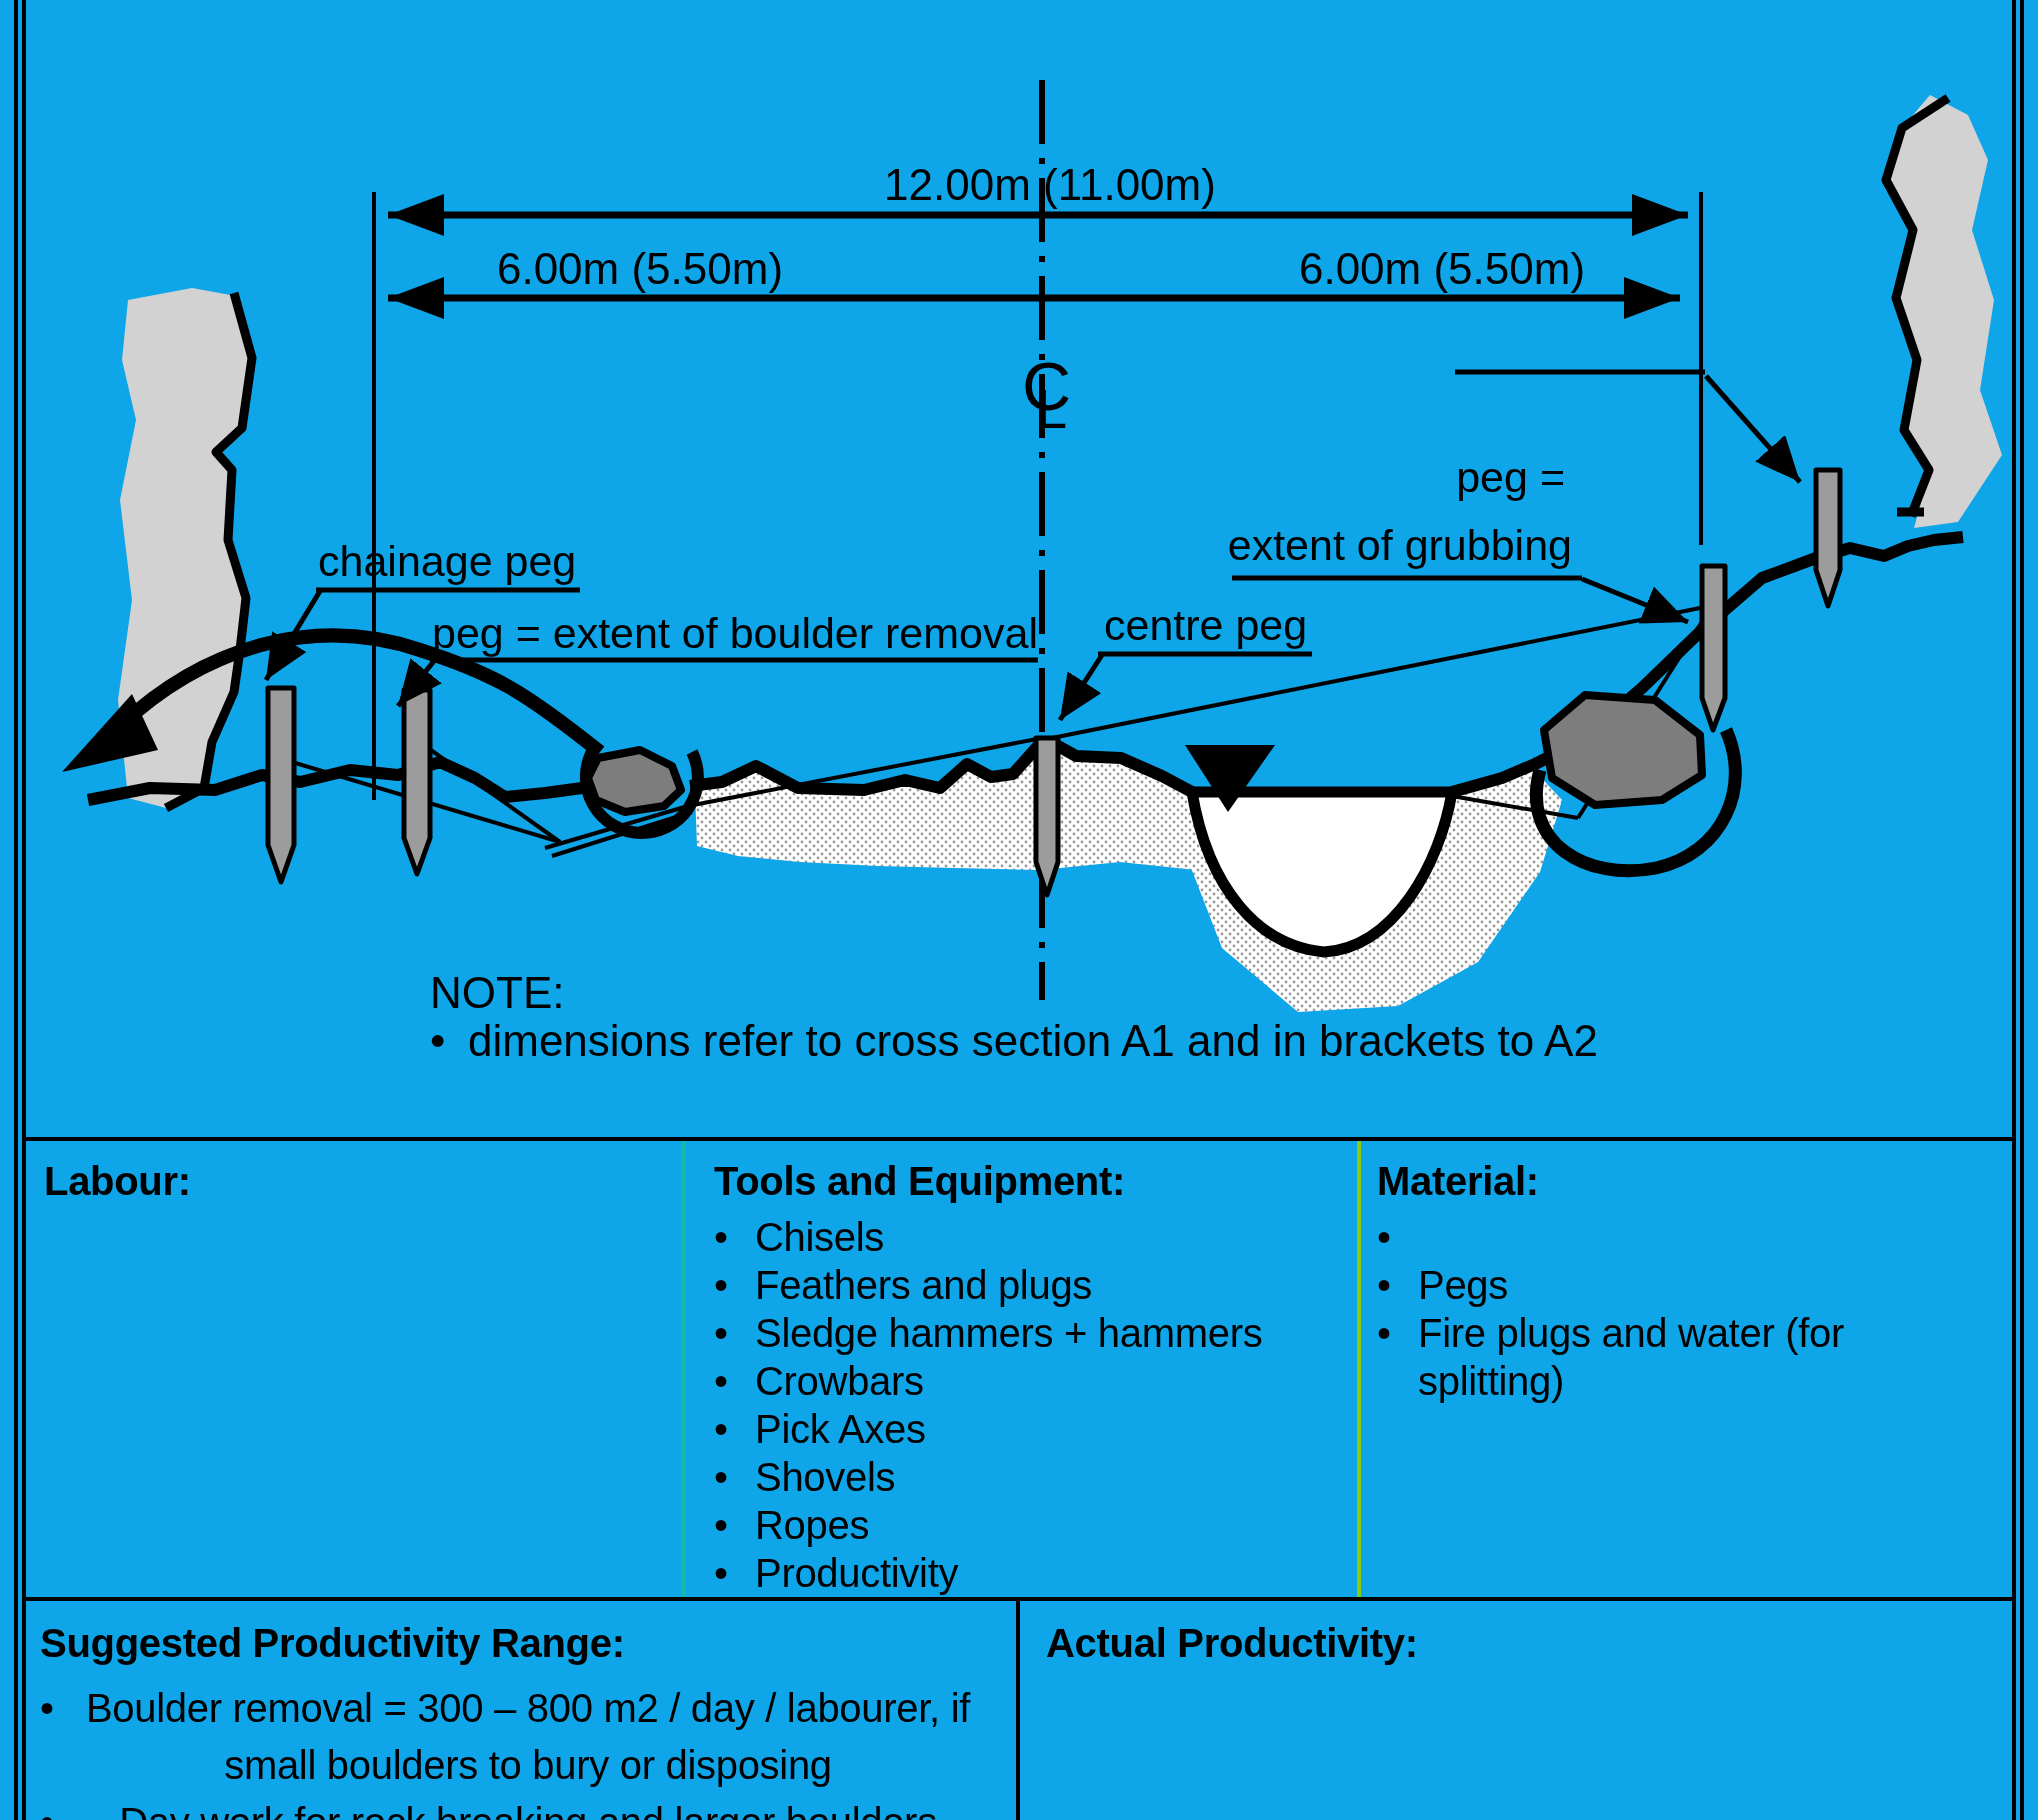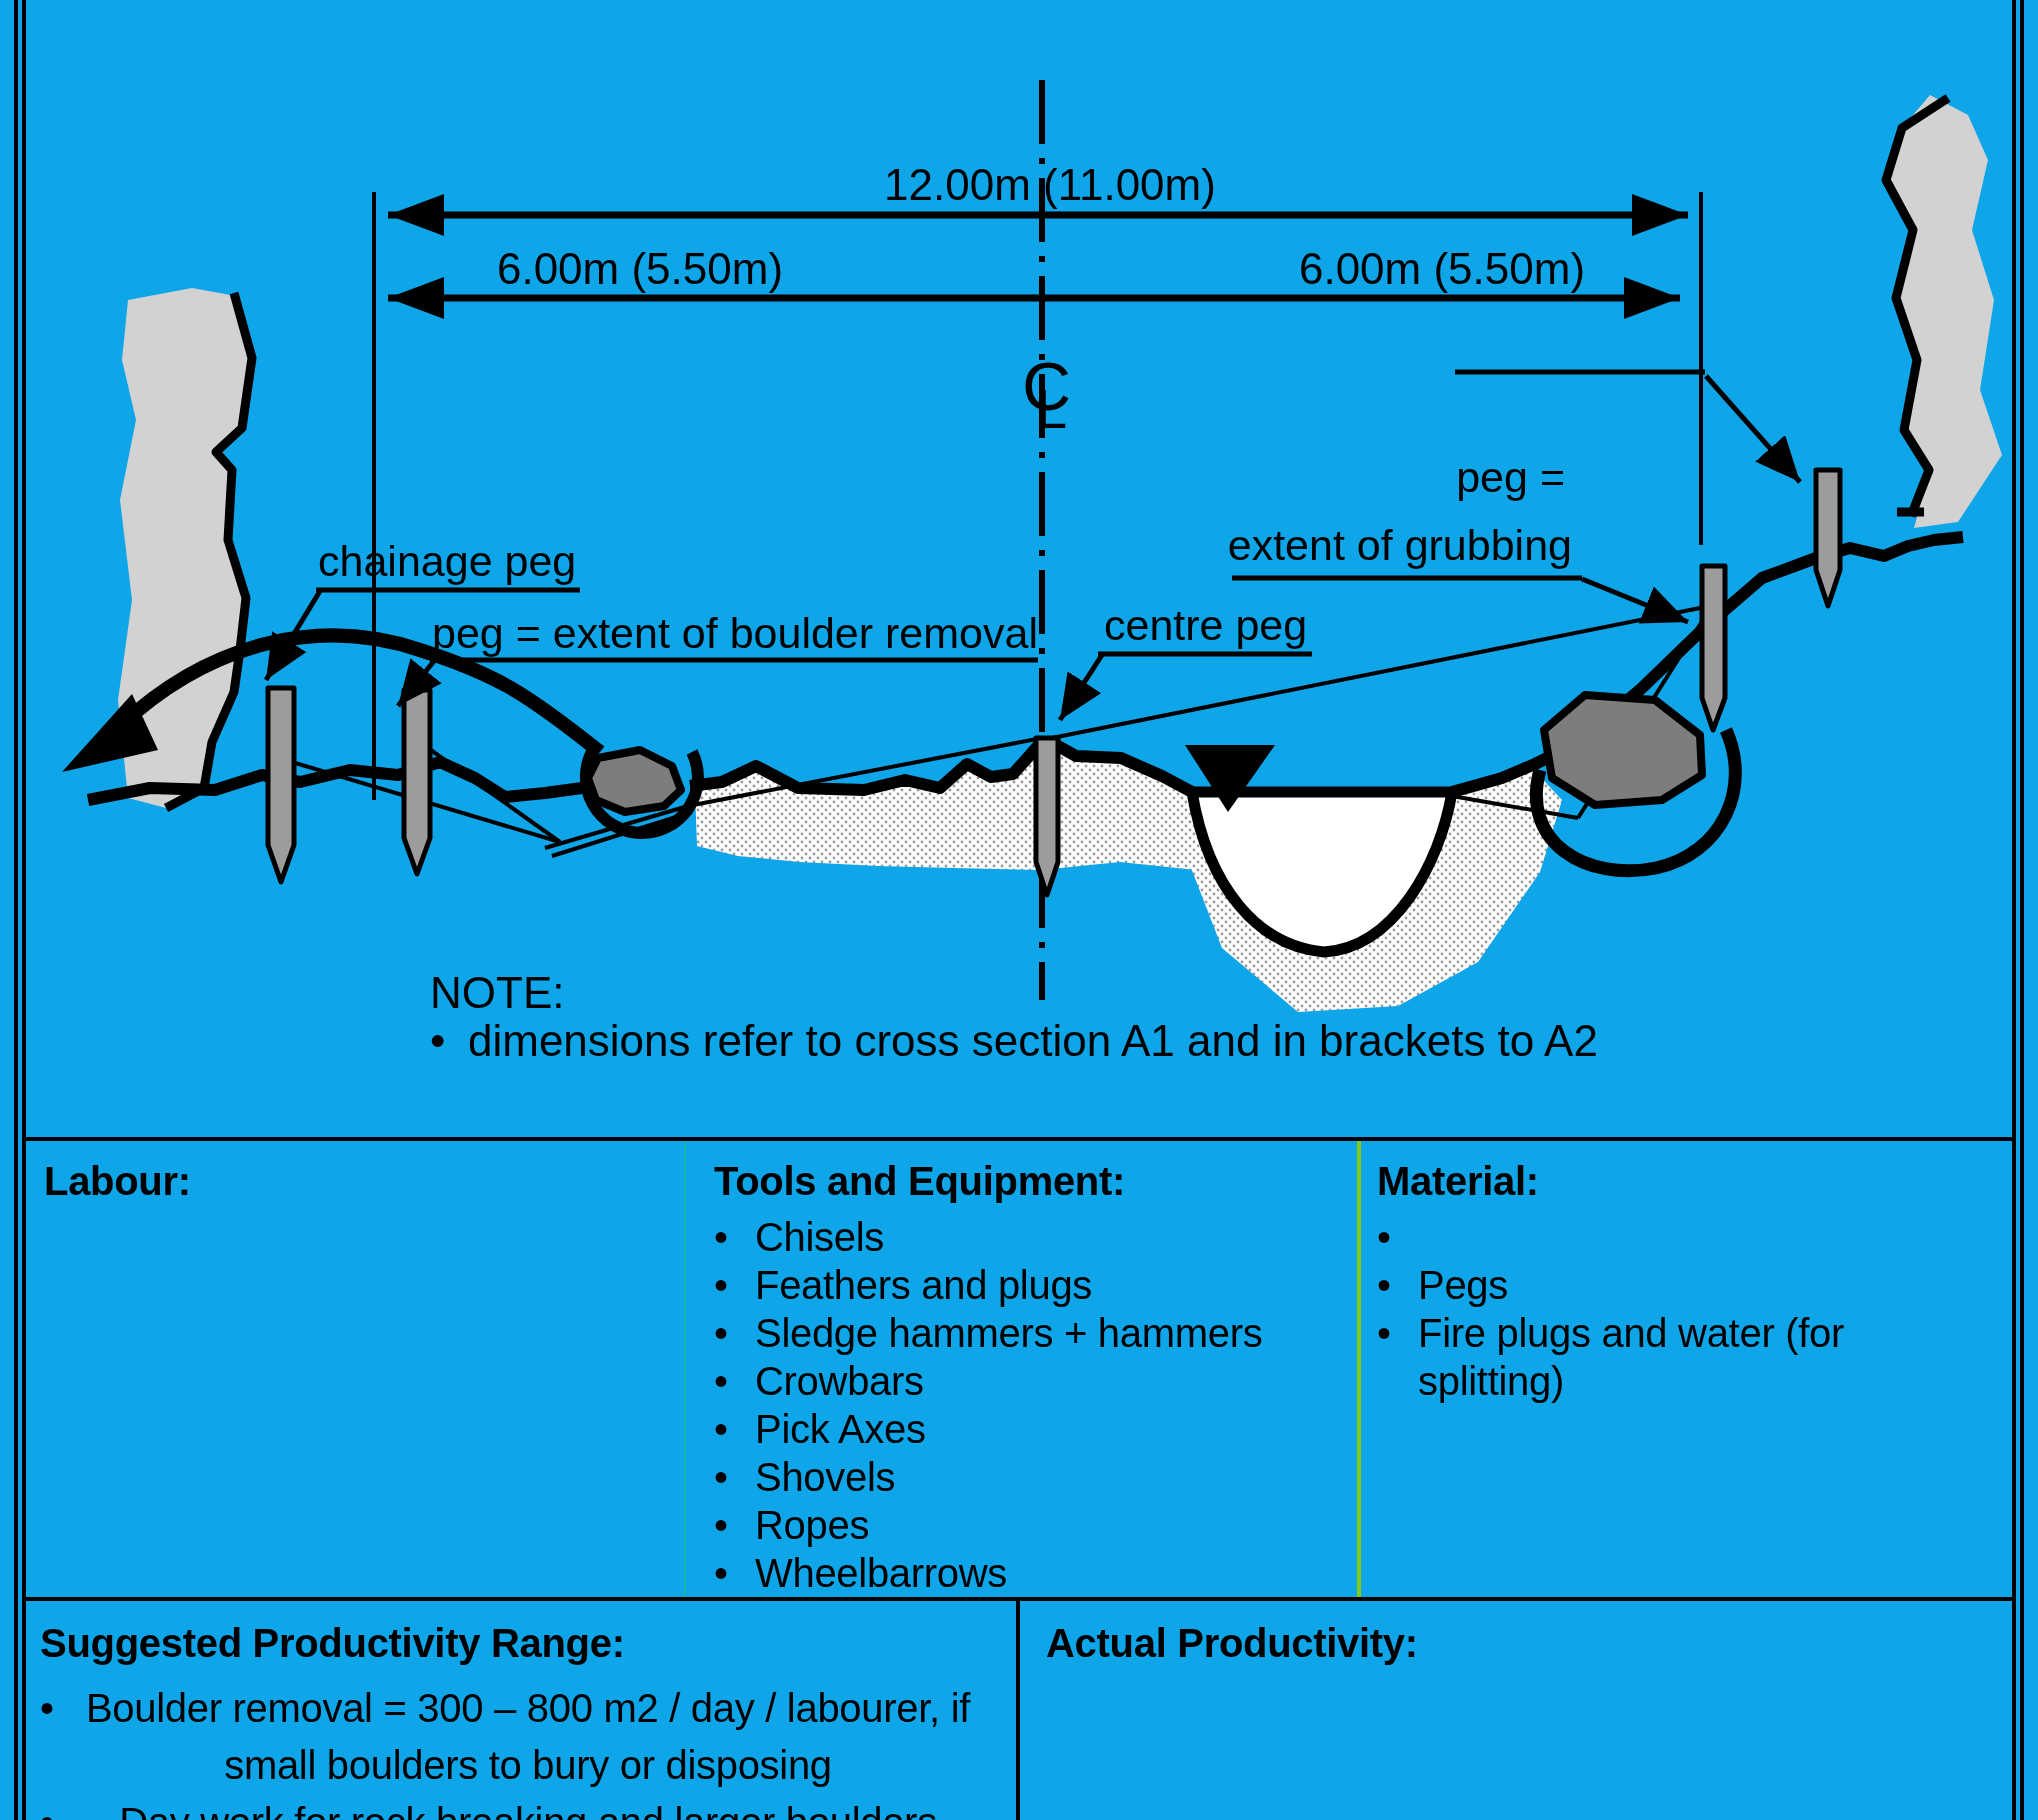--- a/index.html
+++ b/index.html
@@ -15,21 +15,21 @@
 
   .diagram{position:absolute;left:0;top:0;width:2038px;height:1137px;}
 
   
   .tbl{position:absolute;left:26px;top:1137px;width:1986px;height:683px;
     border-top:4px solid #000;box-sizing:border-box;
     display:flex;flex-direction:column;font-size:40px;letter-spacing:-0.3px;line-height:48px;}
   .row1{height:461px;box-sizing:border-box;border-bottom:4px solid #000;display:flex;}
   .row2{flex:1;display:flex;}
   .cell{box-sizing:border-box;padding-top:16px;}
-  .c1{width:660px;padding-left:18px;border-right:2px solid #14b8a6;}
+  .c1{width:660px;padding-left:18px;border-right:5px solid #14b8a6;}
   .c2{width:675px;padding-left:28px;border-right:4px solid #84cc16;}
   .c3{flex:1;padding-left:16px;}
   .p1{width:994px;padding-left:14px;border-right:4px solid #000;}
   .p2{flex:1;padding-left:26px;}
   .hd{font-weight:bold;margin:0 0 8px 0;}
   ul.blist{list-style:none;margin:0;padding:0;}
   ul.blist li{display:grid;grid-template-columns:41px 1fr;}
   .row2 ul.blist li{grid-template-columns:38px 1fr;}
   .row2 .cell{line-height:57px;padding-top:14px;}
   .bullet{display:block;}
@@ -208,21 +208,21 @@
               <span>Shovels</span>
             </li>
 
             <li>
               <span class="bullet">•</span>
               <span>Ropes</span>
             </li>
 
             <li>
               <span class="bullet">•</span>
-              <span>Wheelbarrows</span>
+              <span>Productivity</span>
             </li>
           </ul>
       </div>
 
       <div class="cell c3">
         <p class="hd">Material:</p>
         <ul class="blist">
 
             <li>
               <span class="bullet">•</span>

